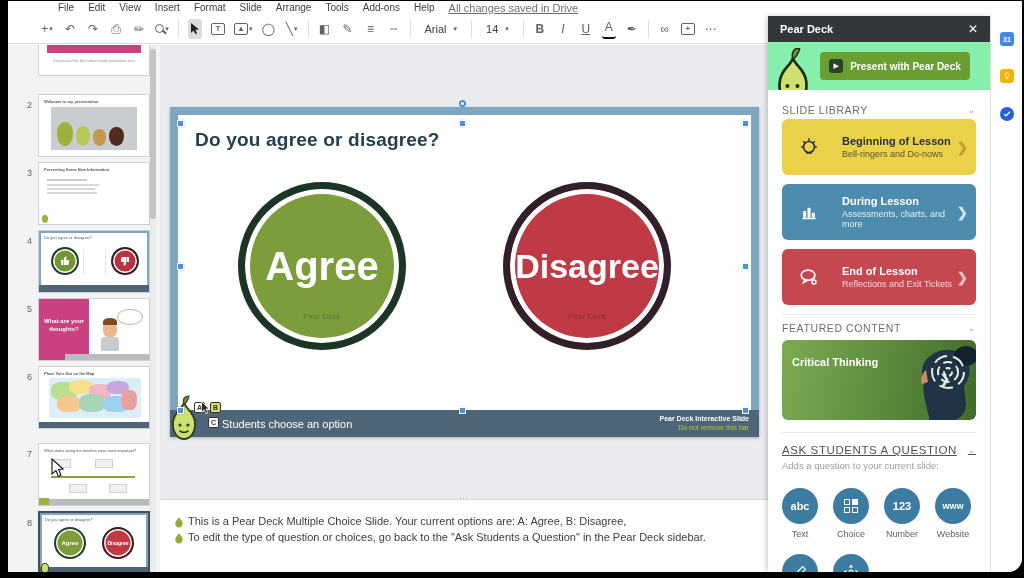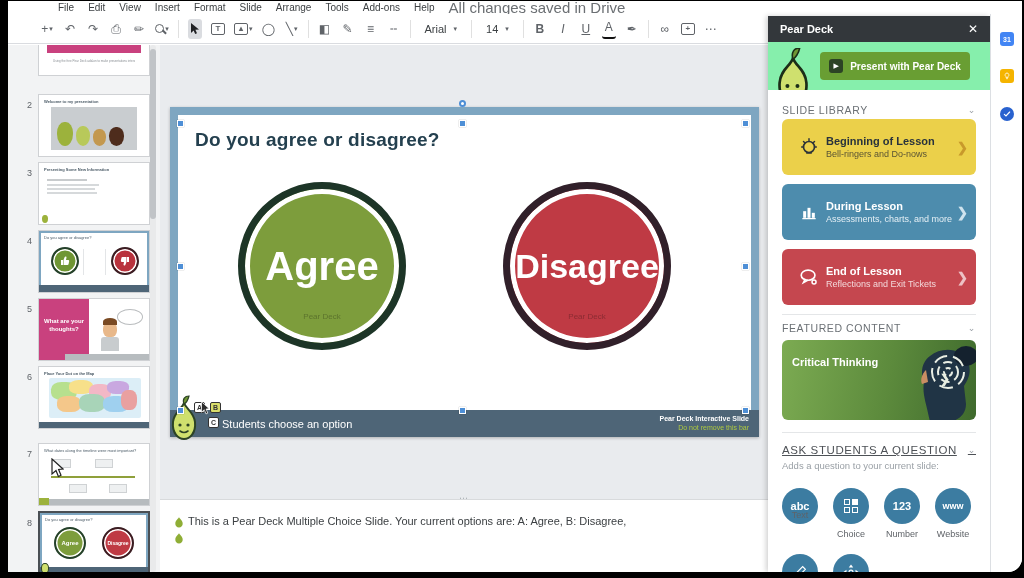--- a/index.html
+++ b/index.html
@@ -5,21 +5,21 @@
   * { margin:0; padding:0; box-sizing:border-box; }
   html,body { width:1024px; height:578px; }
   body { background:#000; font-family:"Liberation Sans", sans-serif; overflow:hidden; position:relative; }
   .abs { position:absolute; }
   #app { position:absolute; left:8px; top:1px; width:1014px; height:571px; background:#fff; border-radius:0 0 14px 0; overflow:hidden; }
 
   
   #menubar { left:0; top:0; width:100%; height:13px; background:#fff; display:flex; align-items:center; gap:14px; padding-left:50px; font-size:10px; color:#3c4043; }
   .menu-item { cursor:default; }
   #slides-logo { left:34px; top:0px; width:13px; height:8px; background:#f4b400; border-radius:0 0 3px 3px; }
-  #saved-status { color:#6b6f73; text-decoration:underline; font-size:15px; }
+  #saved-status { color:#6b6f73; text-decoration:underline; font-size:11px; }
 
   
   #toolbar { left:0; top:13px; width:100%; height:30px; background:#fff; border-bottom:1px solid #dadce0; display:flex; align-items:center; gap:9px; padding:0 10px 0 32px; color:#444; }
   .tb { font-size:12px; color:#5f6368; display:inline-flex; align-items:center; justify-content:center; min-width:14px; height:20px; border-radius:3px; }
   .tb.active { background:#dadce0; }
   .sep { width:1px; height:18px; background:#e0e0e0; }
   .caret { font-size:7px; color:#5f6368; margin-left:1px; }
   .tb-box { width:14px; height:12px; border:1.4px solid #5f6368; border-radius:2px; font-size:8px; font-weight:bold; display:flex; align-items:center; justify-content:center; color:#5f6368; }
   .magnifier { width:9px; height:9px; border:1.6px solid #5f6368; border-radius:50%; position:relative; }
   .magnifier::after { content:""; position:absolute; width:5px; height:1.6px; background:#5f6368; right:-4px; bottom:-1px; transform:rotate(45deg); }
@@ -66,21 +66,21 @@
   #sb-header .ttl { color:#fff; font-size:11px; font-weight:bold; }
   #sb-close { color:#fff; font-size:12px; cursor:default; }
   #sb-banner { position:absolute; left:0; top:26px; width:100%; height:48px; background:#86efac; overflow:hidden; }
   #present-btn { position:absolute; left:52px; top:10px; width:150px; height:28px; background:#699e33; border-radius:4px; display:flex; align-items:center; justify-content:center; gap:7px; }
   #present-btn .play { width:14px; height:14px; background:#2c4325; border-radius:3px; color:#fff; font-size:7px; display:flex; align-items:center; justify-content:center; }
   #present-btn .lbl { color:#fff; font-size:10px; font-weight:bold; }
   .sb-section { position:absolute; left:14px; width:194px; display:flex; justify-content:space-between; align-items:center; color:#6b7075; font-size:10.5px; letter-spacing:.6px; }
   .sb-section .chev { color:#9aa0a6; font-size:9px; }
   .sb-card { position:absolute; left:14px; width:194px; height:56px; border-radius:6px; display:flex; align-items:center; padding:0 8px 0 10px; }
   .sb-card .ic { width:34px; display:flex; justify-content:center; }
-  .sb-card .txt { flex:1; margin-left:0; }
+  .sb-card .txt { flex:1; margin-left:16px; }
   .sb-card .t { font-size:11px; font-weight:bold; }
   .sb-card .s { font-size:9px; margin-top:2px; }
   .sb-card .arrow { font-size:13px; font-weight:bold; }
   #card-begin { background:#ebd04a; } #card-begin .t{color:#28323c;} #card-begin .s{color:#5a5434;} #card-begin .arrow{color:#c8992b;}
   #card-during { background:#4d8cad; } #card-during .t{color:#fff;} #card-during .s{color:#e4eff5;} #card-during .arrow{color:#cfe3ee;}
   #card-end { background:#c5474f; } #card-end .t{color:#fff;} #card-end .s{color:#f3d8da;} #card-end .arrow{color:#edc2c5;}
   .sb-divider { position:absolute; left:14px; width:194px; height:1px; background:#e4e6e8; }
   #featured-card { position:absolute; left:14px; top:324px; width:194px; height:80px; border-radius:6px; background:linear-gradient(100deg,#7cab52 0%, #5c8a3c 55%, #3f6a2d 100%); overflow:hidden; }
   #featured-card .t { position:absolute; left:10px; top:16px; font-size:11px; font-weight:bold; color:#fff; }
   #featured-card .s { position:absolute; left:10px; top:32px; width:118px; font-size:9px; line-height:11px; color:#f0f5ea; }
@@ -332,20 +332,21 @@
 
   <div id="notes" class="abs">
     <div id="notes-dots">⋯</div>
     <svg class="pear-bullet" style="top:16px" viewBox="0 0 10 13">
         <path d="M5 1 C5.5 3 8.5 4 9 7.5 C9.3 10.5 7.3 12.5 5 12.5 C2.7 12.5 .7 10.5 1 7.5 C1.5 4 4.5 3 5 1Z" fill="#8fae36"></path>
       </svg>
     <div class="note-line" style="top:15px">This is a Pear Deck Multiple Choice Slide. Your current options are: A: Agree, B: Disagree,</div>
     <svg class="pear-bullet" style="top:32px" viewBox="0 0 10 13">
         <path d="M5 1 C5.5 3 8.5 4 9 7.5 C9.3 10.5 7.3 12.5 5 12.5 C2.7 12.5 .7 10.5 1 7.5 C1.5 4 4.5 3 5 1Z" fill="#8fae36"></path>
       </svg>
+    <div class="note-line" style="top:31px">To edit the type of question or choices, go back to the "Ask Students a Question" in the Pear Deck sidebar.</div>
   </div>
 
   <div id="sidebar" class="abs">
     <div id="sb-header">
       <span class="ttl">Pear Deck</span>
       <span id="sb-close">✕</span>
     </div>
     <div id="sb-banner">
       <svg style="position:absolute;left:2px;top:6px;" width="46" height="58" viewBox="0 0 40 52">
         <path d="M20 9 C22 16 31 19 32 31 C33 43 26 50 20 50 C14 50 7 43 8 31 C9 19 18 16 20 9Z" fill="#cfe06e" stroke="#1c2e18" stroke-width="2.4"></path>
@@ -442,21 +443,21 @@
     <div class="qbtn" style="left:65px;top:472px;">
         <span class="cg">
           <span></span>
           <span class="f"></span>
           <span></span>
           <span></span>
         </span>
       </div>
     <div class="qbtn" style="left:116px;top:472px;font-size:11px;">123</div>
     <div class="qbtn" style="left:167px;top:472px;font-size:9px;">www</div>
-    <div class="qlbl" style="left:7px;top:494px;">Text</div>
+    <div class="qlbl" style="left:7px;top:513px;">Text</div>
     <div class="qlbl" style="left:58px;top:513px;">Choice</div>
     <div class="qlbl" style="left:109px;top:513px;">Number</div>
     <div class="qlbl" style="left:160px;top:513px;">Website</div>
 
     <div class="qbtn" style="left:14px;top:538px;">
       <svg width="16" height="16" viewBox="0 0 24 24">
           <path d="M4 20 L6 14 L16 4 L20 8 L10 18 Z M6 14 L10 18" fill="none" stroke="#fff" stroke-width="1.8"></path>
         </svg>
     </div>
     <div class="qbtn" style="left:65px;top:538px;">

